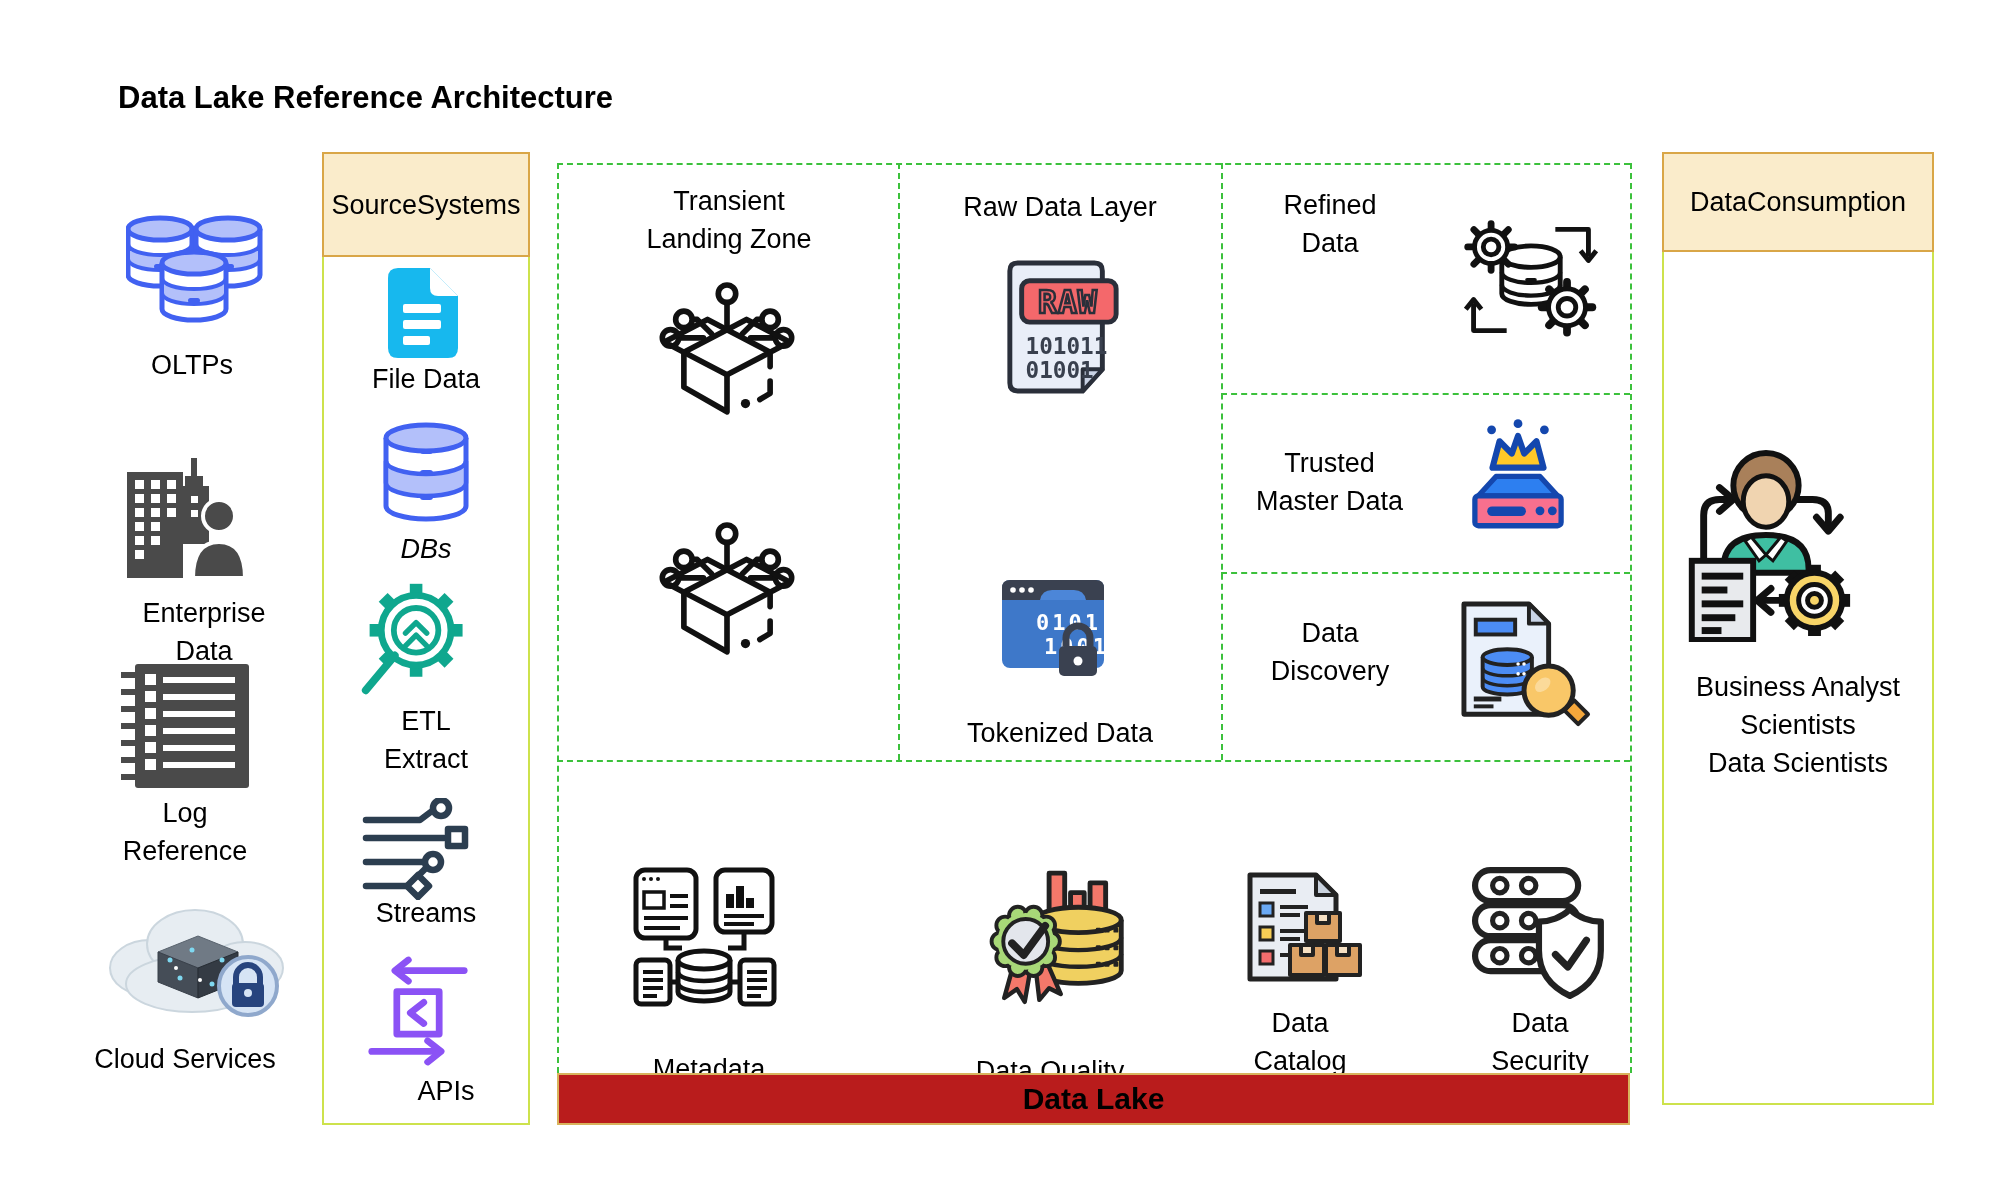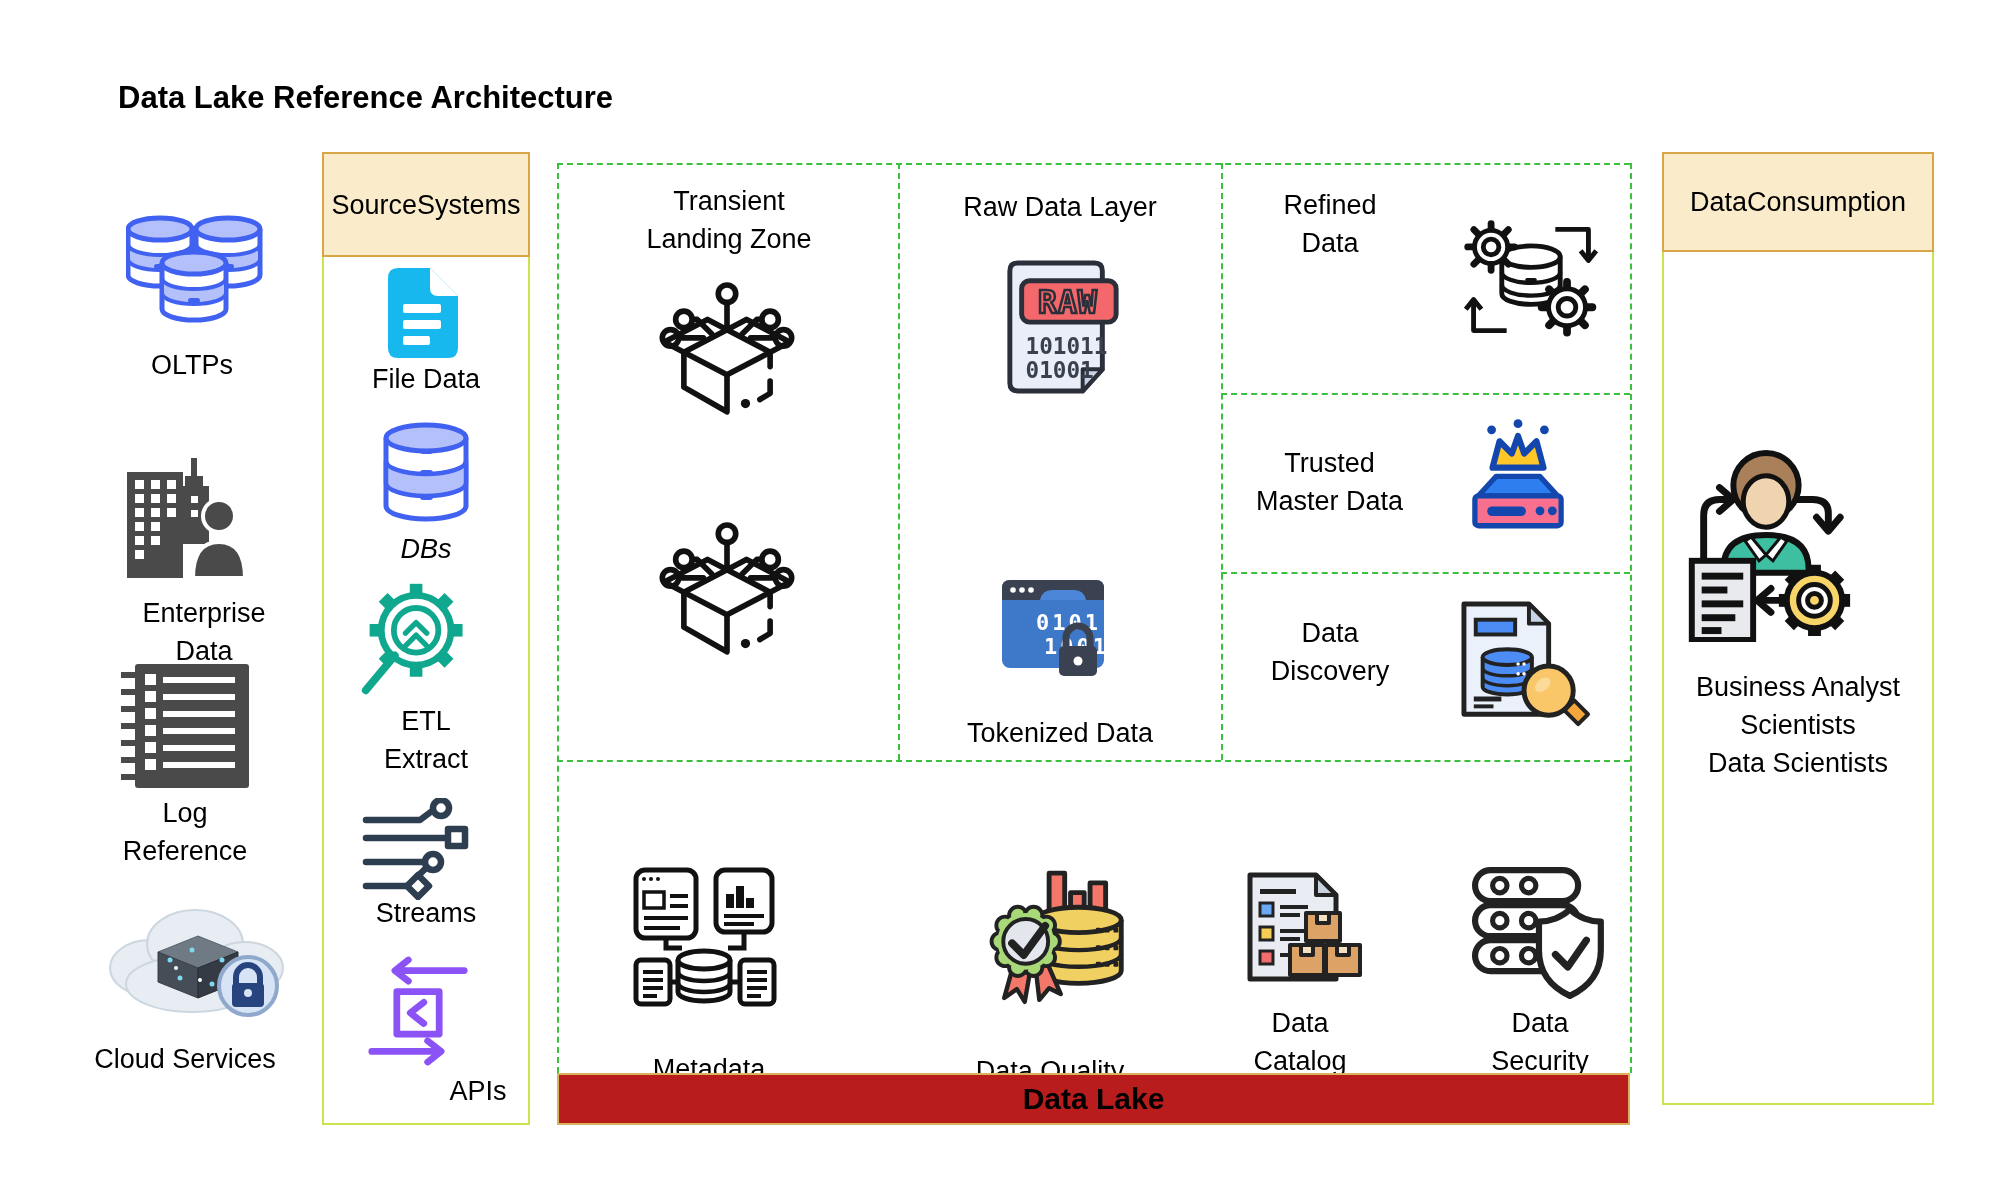--- a/index.html
+++ b/index.html
@@ -230,21 +230,21 @@
       <g stroke="#8B52F5" stroke-width="7" fill="none" stroke-linecap="round" stroke-linejoin="round">
         <line x1="102" y1="14" x2="32" y2="14"></line>
         <polyline points="44,3 30,14 44,25"></polyline>
         <rect x="32" y="36" width="44" height="44"></rect>
         <polyline points="60,47 46,58 60,69"></polyline>
         <line x1="6" y1="98" x2="76" y2="98"></line>
         <polyline points="64,87 78,98 64,109"></polyline>
       </g>
     </svg>
   </div>
-  <div class="lbl" style="left:322px; top:1072px; width:248px;margin-left:32px;">
+  <div class="lbl" style="left:322px; top:1072px; width:248px;">
     <div>APIs</div>
   </div>
 
   <div class="dash-h" style="left:557px; top:163px; width:1073px;"></div>
   <div class="dash-h" style="left:557px; top:760px; width:1073px;"></div>
   <div class="dash-h" style="left:1221px; top:393px; width:409px;"></div>
   <div class="dash-h" style="left:1221px; top:572px; width:409px;"></div>
   <div class="dash-v" style="left:557px; top:163px; height:910px;"></div>
   <div class="dash-v" style="left:898px; top:163px; height:597px;"></div>
   <div class="dash-v" style="left:1221px; top:163px; height:597px;"></div>

